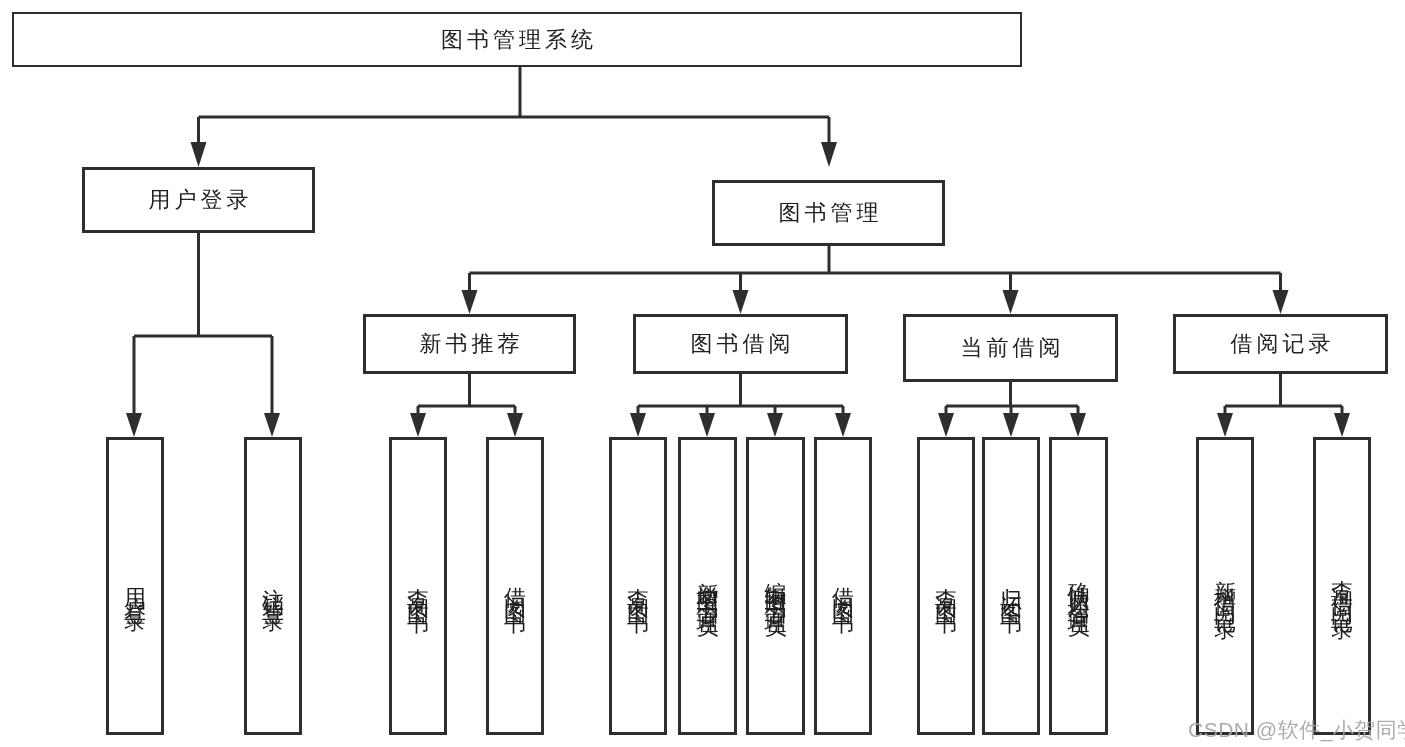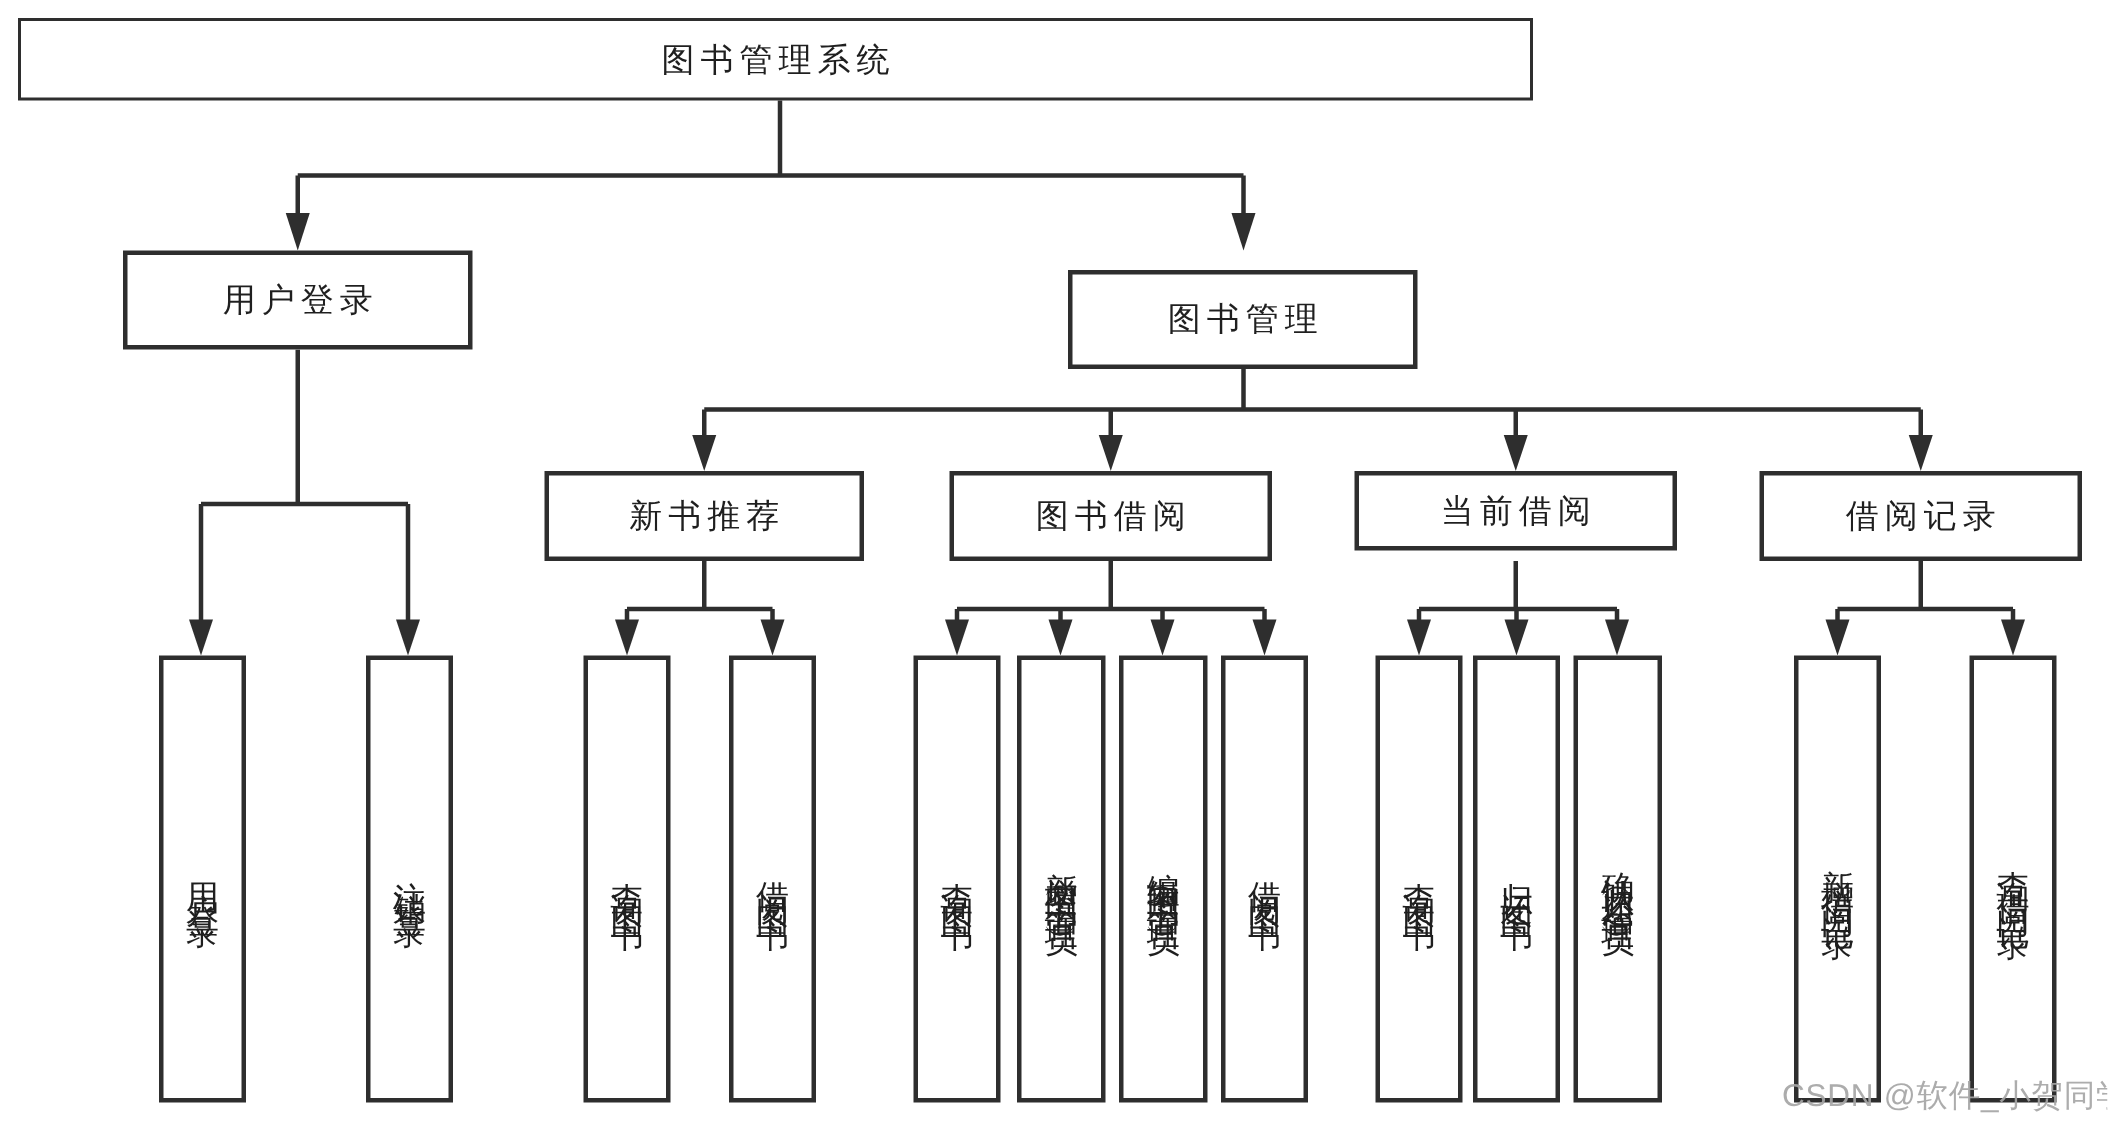--- a/index.html
+++ b/index.html
@@ -80,21 +80,21 @@
   <div class="box" style="left:712px;top:180px;width:233px;height:66px">
     <span class="hlabel">图书管理</span>
   </div>
 
   <div class="box" style="left:363px;top:314px;width:213px;height:60px">
     <span class="hlabel">新书推荐</span>
   </div>
   <div class="box" style="left:633px;top:314px;width:215px;height:60px">
     <span class="hlabel">图书借阅</span>
   </div>
-  <div class="box" style="left:903px;top:314px;width:215px;height:53px">
+  <div class="box" style="left:903px;top:314px;width:215px;height:68px">
     <span class="hlabel">当前借阅</span>
   </div>
   <div class="box" style="left:1173px;top:314px;width:215px;height:60px">
     <span class="hlabel">借阅记录</span>
   </div>
 
   <div class="box" style="left:106px;top:437px;width:58px;height:298px">
     <span class="vtext">用户登录</span>
   </div>
   <div class="box" style="left:244px;top:437px;width:58px;height:298px">

